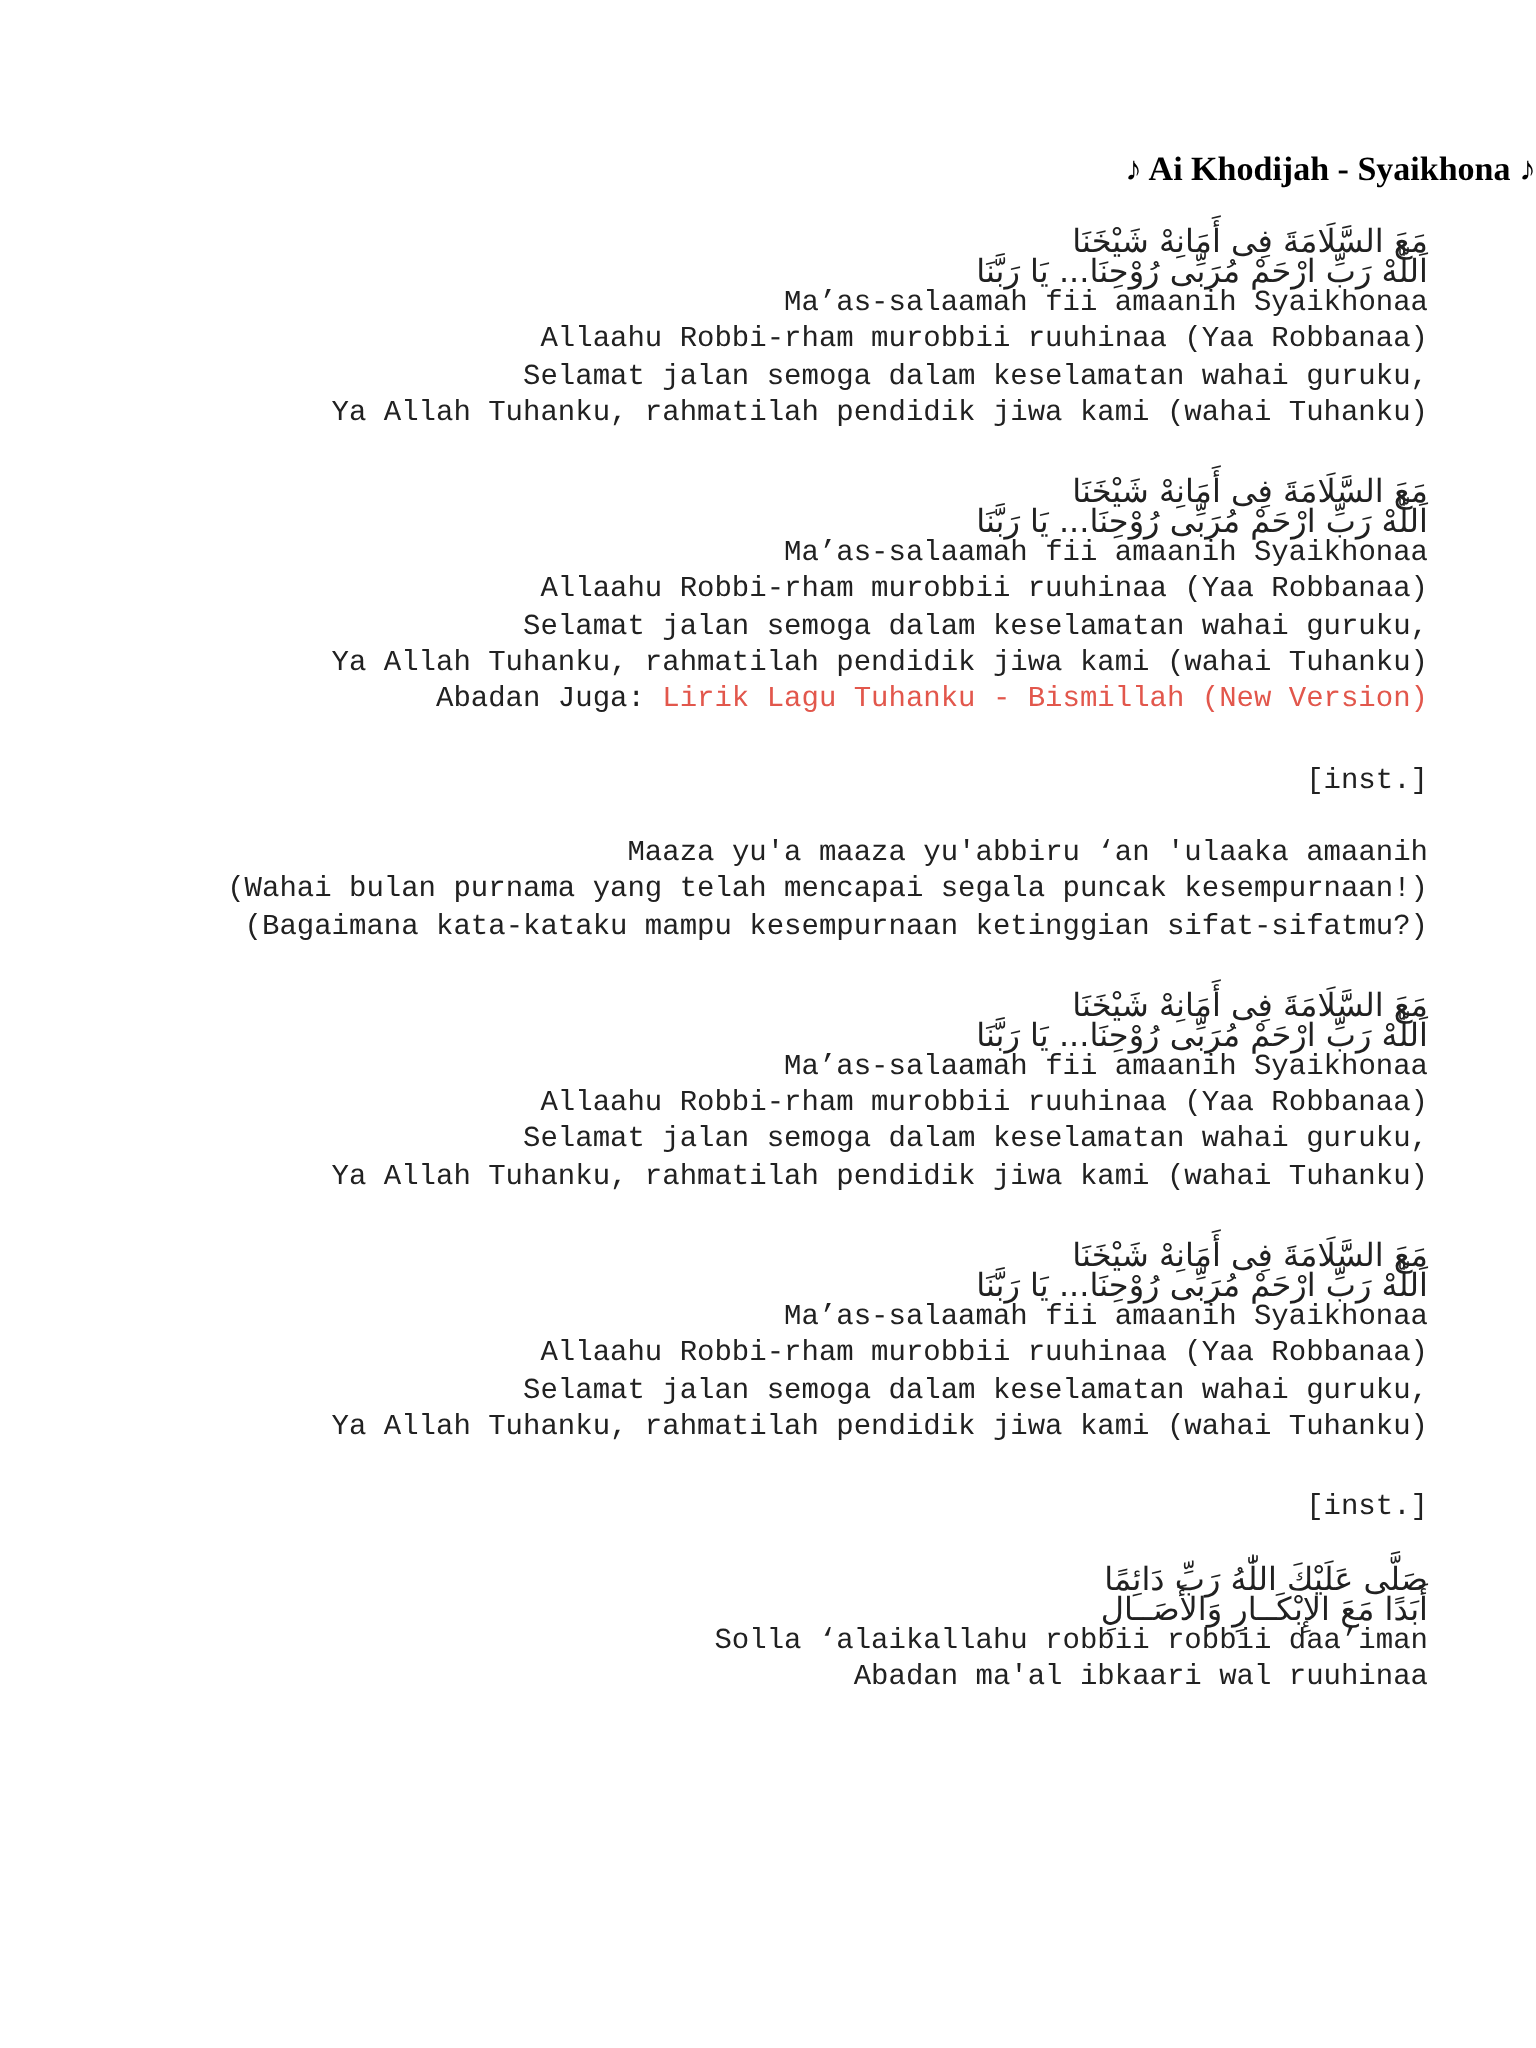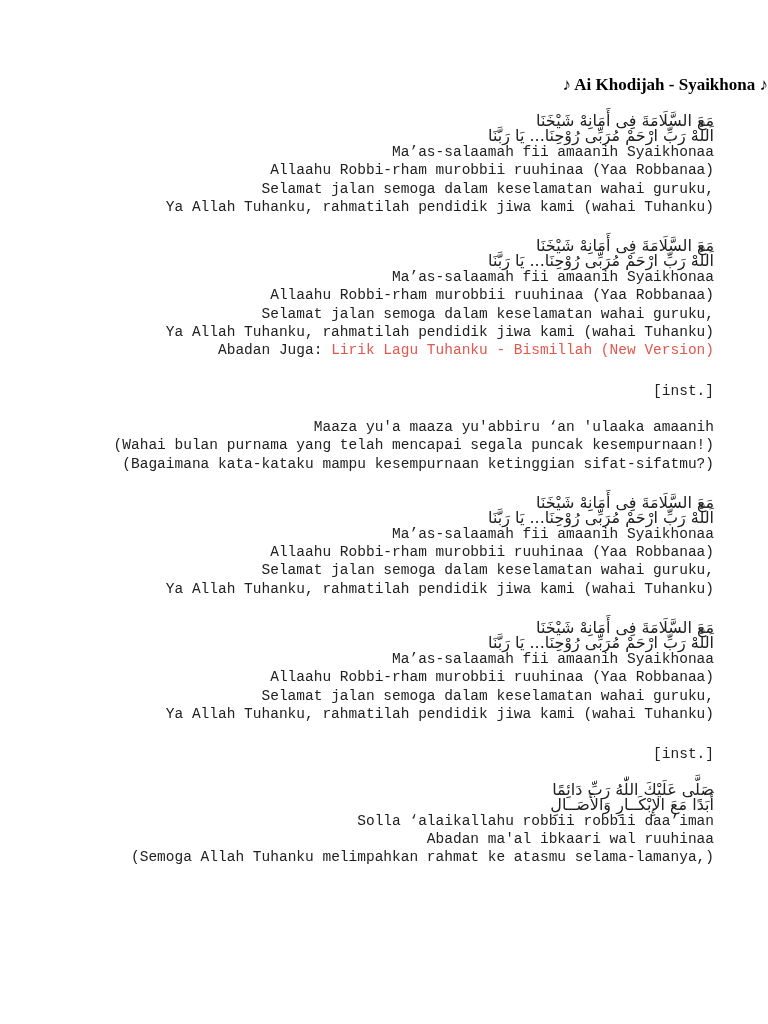--- a/index.html
+++ b/index.html
@@ -105,16 +105,15 @@
         <div class="latin-line">Ya Allah Tuhanku, rahmatilah pendidik jiwa kami (wahai Tuhanku)</div>
       </div>
       <div class="stanza marker-stanza">
         <div class="latin-line">[inst.]</div>
       </div>
       <div class="stanza">
         <div class="arabic-line">صَلَّى عَلَيْكَ اللّٰهُ رَبِّ دَائِمًا</div>
         <div class="arabic-line">أَبَدًا مَعَ الإِبْكَــارِ وَالأَصَــالِ</div>
         <div class="latin-line">Solla ‘alaikallahu robbii robbii daa’iman</div>
         <div class="latin-line">Abadan ma'al ibkaari wal ruuhinaa</div>
-        <div class="latin-line">(Semoga Allah Tuhanku melimpahkan rahmat ke atasmu selama-lamanya,)</div>
       </div>
     </div>
 </div>
 
 </body></html>

